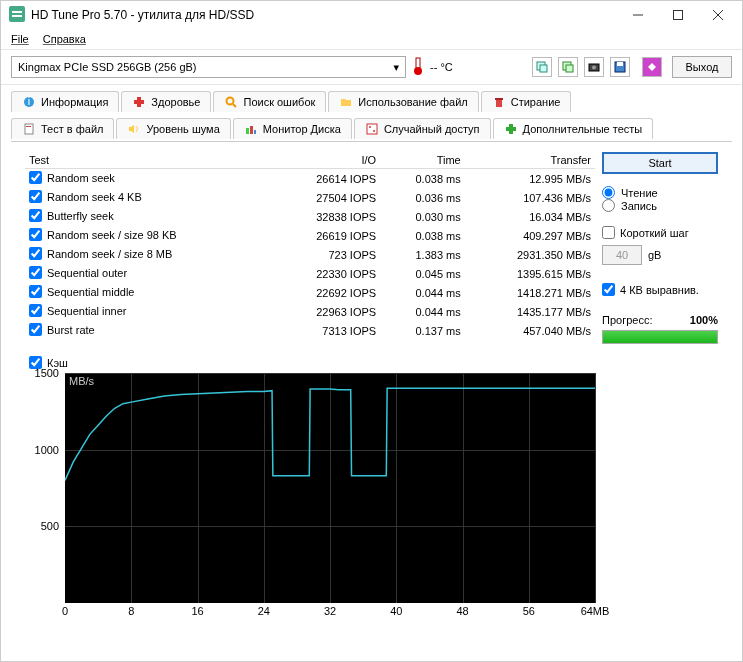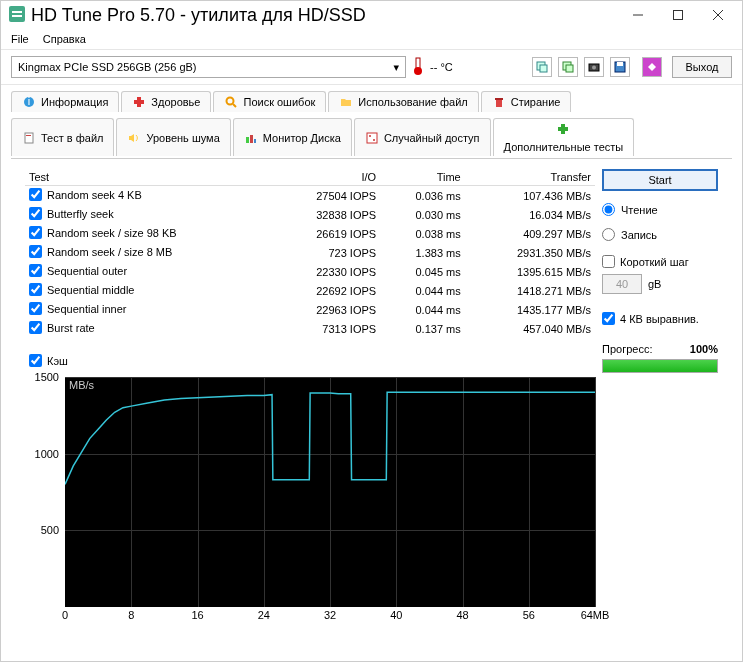--- a/index.html
+++ b/index.html
@@ -1,49 +1,49 @@
 <!DOCTYPE html>
 <html><head>
 <meta charset="utf-8">
 <style>
 * { box-sizing: border-box; margin: 0; padding: 0; font-family: "Segoe UI", Tahoma, sans-serif; font-size: 11px; }
 body { background: #fff; width: 743px; height: 662px; overflow: hidden; border: 1px solid #ccc; }
 .titlebar { height: 28px; background: #fff; display: flex; align-items: center; padding: 0 4px 0 8px; }
-.titlebar .title { flex: 1; margin-left: 6px; font-size: 18px; }
+.titlebar .title { flex: 1; margin-left: 6px; font-size: 12px; }
 .titlebar .winbtn { width: 40px; height: 28px; display: flex; align-items: center; justify-content: center; }
 .menubar { height: 20px; padding: 0 10px; display: flex; gap: 14px; align-items: center; }
-.menubar span { text-decoration-color: #666; }
+.menubar span { text-decoration: underline; text-decoration-color: #666; }
 .toolbar1 { padding: 6px 10px; display: flex; align-items: center; gap: 2px; border-top: 1px solid #e6e6e6; border-bottom: 1px solid #e6e6e6; }
 .drive-select { flex: 0 0 395px; height: 22px; border: 1px solid #aaa; background: #fff; display: flex; align-items: center; padding: 0 6px; justify-content: space-between; }
 .temp-icon { margin: 0 4px; }
 .temp-unit { margin-right: auto; }
 .grp { display: flex; gap: 6px; margin-left: 10px; }
 .iconbtn { width: 20px; height: 20px; border: 1px solid #bbb; background: #fff; display: flex; align-items: center; justify-content: center; }
 .exit-btn { width: 60px; height: 22px; border: 1px solid #aaa; background: #f4f4f4; margin-left: 8px; }
 .tabs { padding: 6px 10px 0 10px; display: flex; flex-wrap: wrap; gap: 2px; background: #fff; }
 .tab { display: flex; align-items: center; gap: 5px; padding: 3px 10px; border: 1px solid #ccc; border-bottom: none; background: #f9f9f9; border-radius: 3px 3px 0 0; margin-bottom: 2px; }
-.tab.active { background: #fff; position: relative; z-index: 2; flex-direction: column; }
+.tab.active { background: #fff; position: relative; z-index: 2; }
 .tab-icon { display: inline-flex; width: 14px; height: 14px; align-items: center; justify-content: center; }
 .content { padding: 10px 14px; border-top: 1px solid #ccc; margin: 0 10px; display: flex; gap: 7px; }
 .main-col { flex: 1; }
 .side-col { width: 120px; }
 .test-table { width: 100%; border-collapse: collapse; margin-bottom: 10px; }
 .test-table th, .test-table td { padding: 2px 4px; text-align: right; }
 .test-table th:first-child, .test-table td:first-child { text-align: left; }
 .test-table th { border-bottom: 1px solid #ddd; font-weight: normal; }
 .chk { display: inline-flex; align-items: center; gap: 5px; }
 .chk input { width: 13px; height: 13px; }
 .cache-row { margin: 6px 0 4px 4px; }
 .startbtn { width: 100%; height: 22px; border: 2px solid #2a6ebf; background: #e9f1fb; }
 .radio-group { margin-top: 12px; }
-.radio-row { display: flex; align-items: center; gap: 6px; margin: 12px 0; }
+.radio-row { display: flex; align-items: center; gap: 6px; margin: 0 0; }
 .spin { width: 40px; height: 20px; border: 1px solid #aaa; background: #f2f2f2; color: #999; text-align: center; margin-right: 6px; }
 .progress { width: 100%; height: 14px; background: #fff; border: 1px solid #aaa; margin-top: 4px; position: relative; }
 .progress-fill { background: linear-gradient(to bottom, #4bd24b, #1db51d); height: 100%; width: 100%; }
-.chart-wrap { position: relative; margin-top: 6px; }
+.chart-wrap { position: relative; }
 .chart { background: #000; width: 530px; height: 230px; margin-left: 40px; position: relative; }
 .chart .grid-h { position: absolute; width: 100%; border-top: 1px solid #333; }
 .chart .grid-v { position: absolute; height: 100%; border-left: 1px solid #333; }
 .y-label { position: absolute; right: 536px; text-align: right; transform: translateY(-50%); }
 .x-label { position: absolute; top: 232px; transform: translateX(-50%); }
 svg.line { position: absolute; top: 0; left: 0; }
 </style>
 </head>
 <body>
 
@@ -223,20 +223,29 @@
     <table class="test-table">
       <thead>
           <tr>
         <th>Test</th>
         <th>I/O</th>
         <th>Time</th>
         <th>Transfer</th>
       </tr>
         </thead>
       <tbody id="table-body">
+          <tr>
+            <td><label class="chk">
+                <input type="checkbox" checked="" style=""> 
+                <span>Random seek</span>
+              </label></td>
+            <td>26614 IOPS</td>
+            <td>0.038 ms</td>
+            <td>12.995 MB/s</td>
+          </tr>
           <tr>
             <td><label class="chk">
                 <input type="checkbox" checked="" style=""> 
                 <span>Random seek 4 KB</span>
               </label></td>
             <td>27504 IOPS</td>
             <td>0.036 ms</td>
             <td>107.436 MB/s</td>
           </tr>
           <tr>

